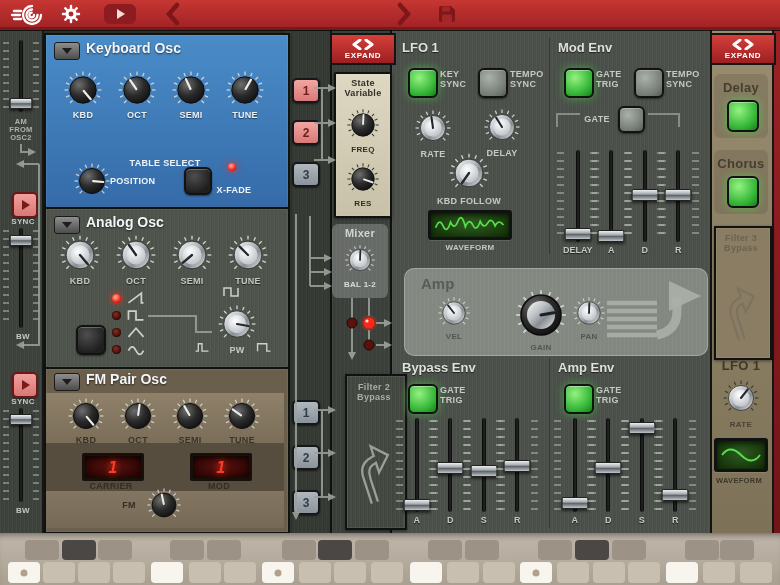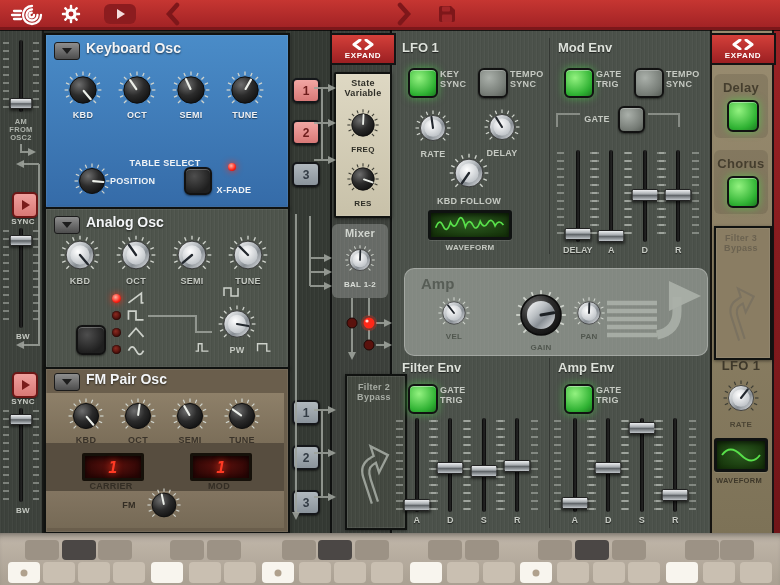--- a/index.html
+++ b/index.html
@@ -828,21 +828,21 @@
           <path d="M2,38 H52"></path>
           <path d="M2,46 H52"></path>
           <path d="M2,54 H52"></path>
           <path d="M2,62 H52"></path>
         <path d="M52,62 Q72,58 72,38 L72,24" stroke-width="9"></path>
       </g>
       <polygon points="64,8 64,38 96,23" fill="#aab0a8" opacity=".92"></polygon>
     </svg>
   </div>
 
-  <div class="sec-title" style="left:402px;top:360px;">Filter Env</div>
+  <div class="sec-title" style="left:402px;top:360px;">Bypass Env</div>
   <div class="btn-led green" style="left:408px;top:384px;"></div>
   <div class="slabel pre" style="left:440px;top:386px;width:40px;text-align:left;color:#c5c9c2;">GATE
 TRIG</div>
   <div class="slrow" style="left:400px;top:418px;">
       <div class="slcell">
         <div class="slider" style="height: 94px;">
           <div class="slticks tl"></div>
           <div class="slticks tr"></div>
           <div class="slline"></div>
           <div class="slhandle" style="top: 80.6px;"></div>

